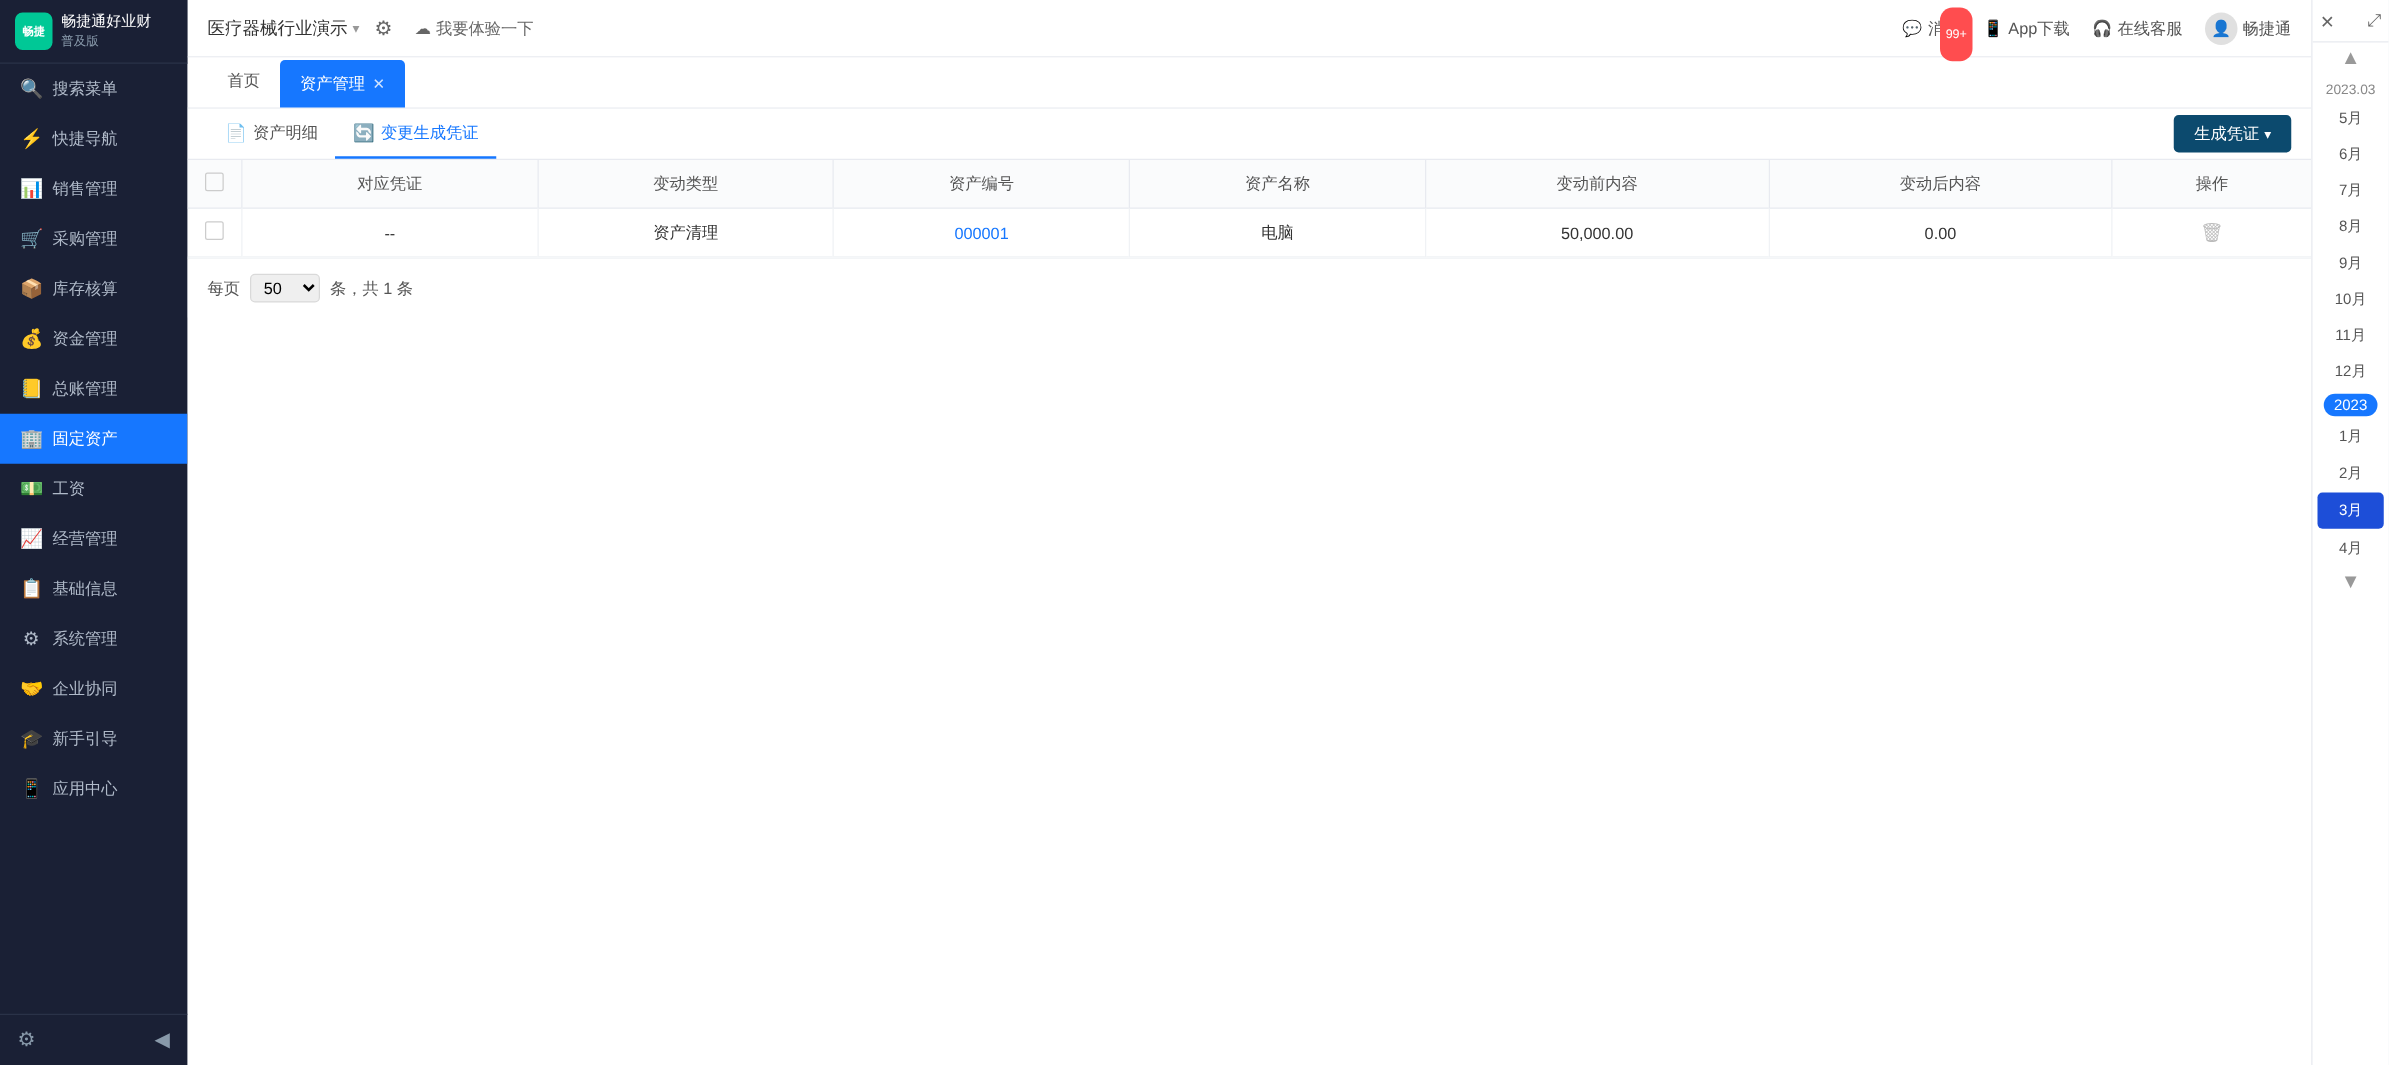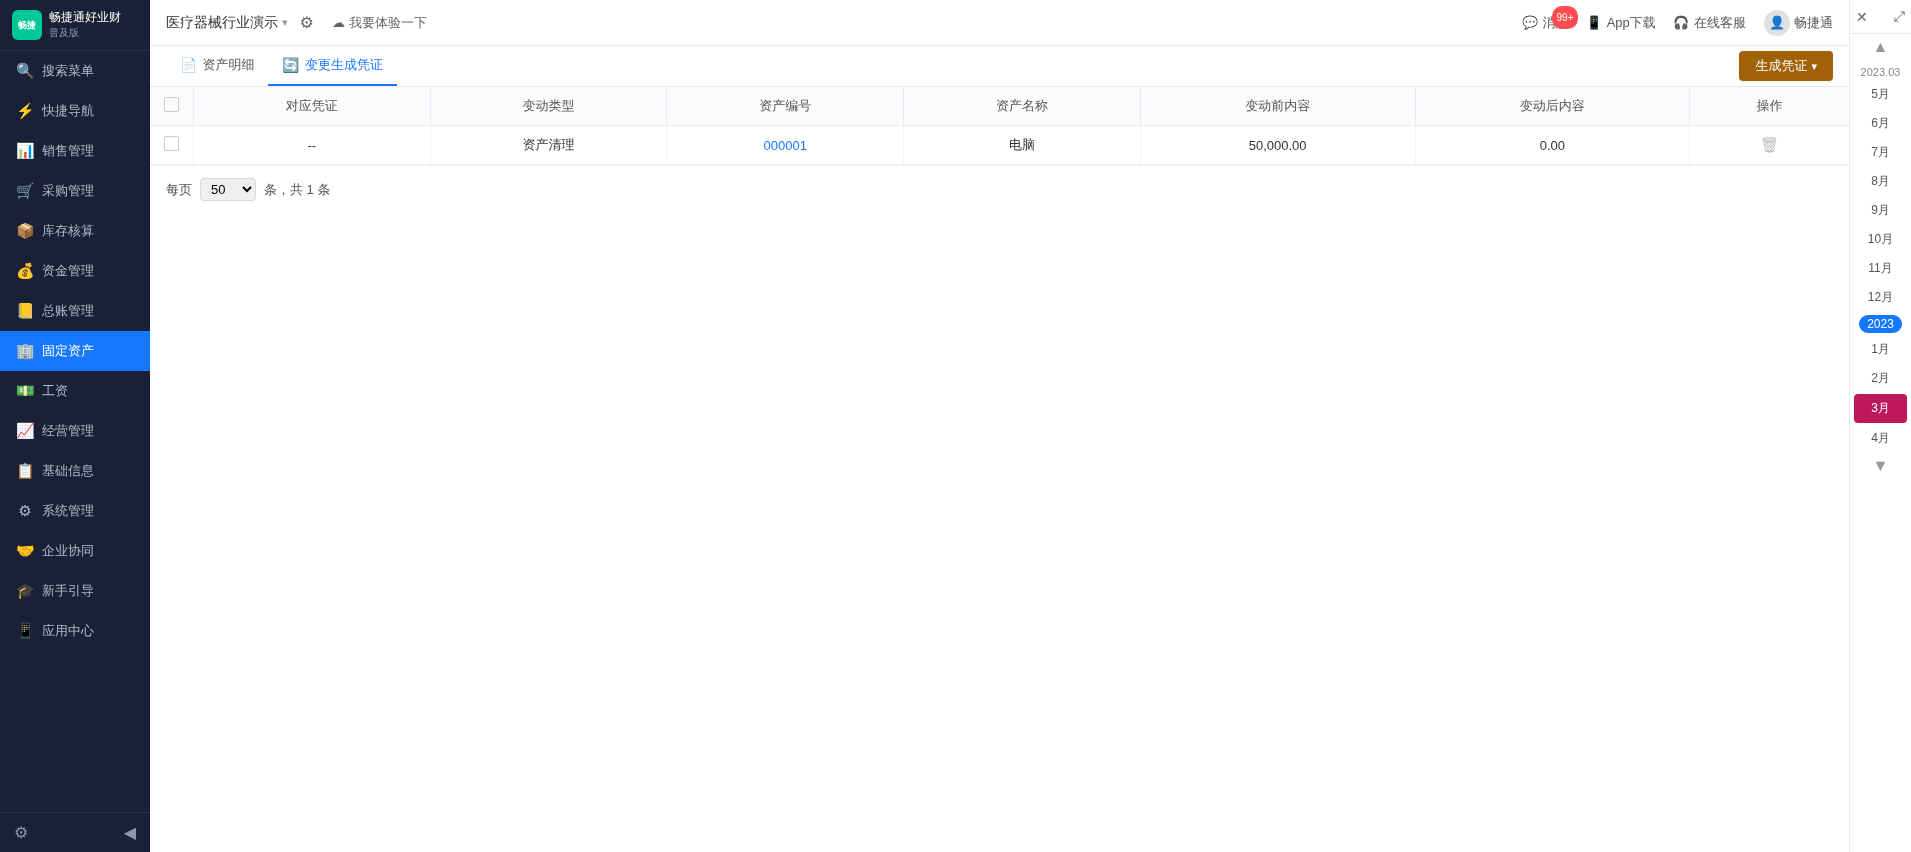--- a/index.html
+++ b/index.html
@@ -129,21 +129,21 @@
       color: #555;
       font-size: 13px;
       cursor: pointer;
       position: relative;
     }
     .badge {
       background: #ff4d4f;
       color: white;
       font-size: 10px;
       border-radius: 10px;
-      padding: 6px 5px;
+      padding: 16px 5px;
       position: absolute;
       top: -8px;
       right: -10px;
     }
     .topbar-avatar {
       width: 26px;
       height: 26px;
       border-radius: 50%;
       background: #e0e0e0;
       display: flex;
@@ -210,21 +210,21 @@
     }
     .inner-tab.active {
       color: #1677ff;
       border-bottom: 2px solid #1677ff;
     }
     .inner-tab .tab-icon { font-size: 14px; }
 
     
     .btn-generate {
       margin-left: auto;
-      background: #a16207;
+      background: #0c4a6e;
       color: #fff;
       border: none;
       border-radius: 4px;
       padding: 6px 16px;
       font-size: 13px;
       cursor: pointer;
       display: flex;
       align-items: center;
       gap: 4px;
     }
@@ -339,21 +339,21 @@
       text-align: center;
     }
     .date-month-item {
       padding: 6px 8px;
       font-size: 12px;
       color: #555;
       text-align: center;
       cursor: pointer;
     }
     .date-month-item.active {
-      background: #be185d;
+      background: #1d4ed8;
       color: #fff;
       border-radius: 4px;
       margin: 1px 4px;
     }
     .date-year-label {
       font-size: 12px;
       color: #fff;
       background: #1677ff;
       border-radius: 10px;
       padding: 2px 8px;
@@ -478,20 +478,24 @@
         <span>🎧</span>
         <span>在线客服</span>
       </div>
       <div class="topbar-right-item">
         <div class="topbar-avatar">👤</div>
         <span>畅捷通</span>
       </div>
     </div>
   </div>
 
+  <div class="nav-tabs" id="nav-tabs-container">
+      <div class="nav-tab"><span>首页</span></div>
+      <div class="nav-tab active"><span>资产管理</span><span class="nav-tab-close">✕</span></div>
+    </div>
 
   <div class="content">
 
     <div class="inner-tabs">
       <div class="inner-tab" id="tab-asset-detail">
         <span class="tab-icon">📄</span>
         <span>资产明细</span>
       </div>
       <div class="inner-tab active" id="tab-change-voucher">
         <span class="tab-icon">🔄</span>

